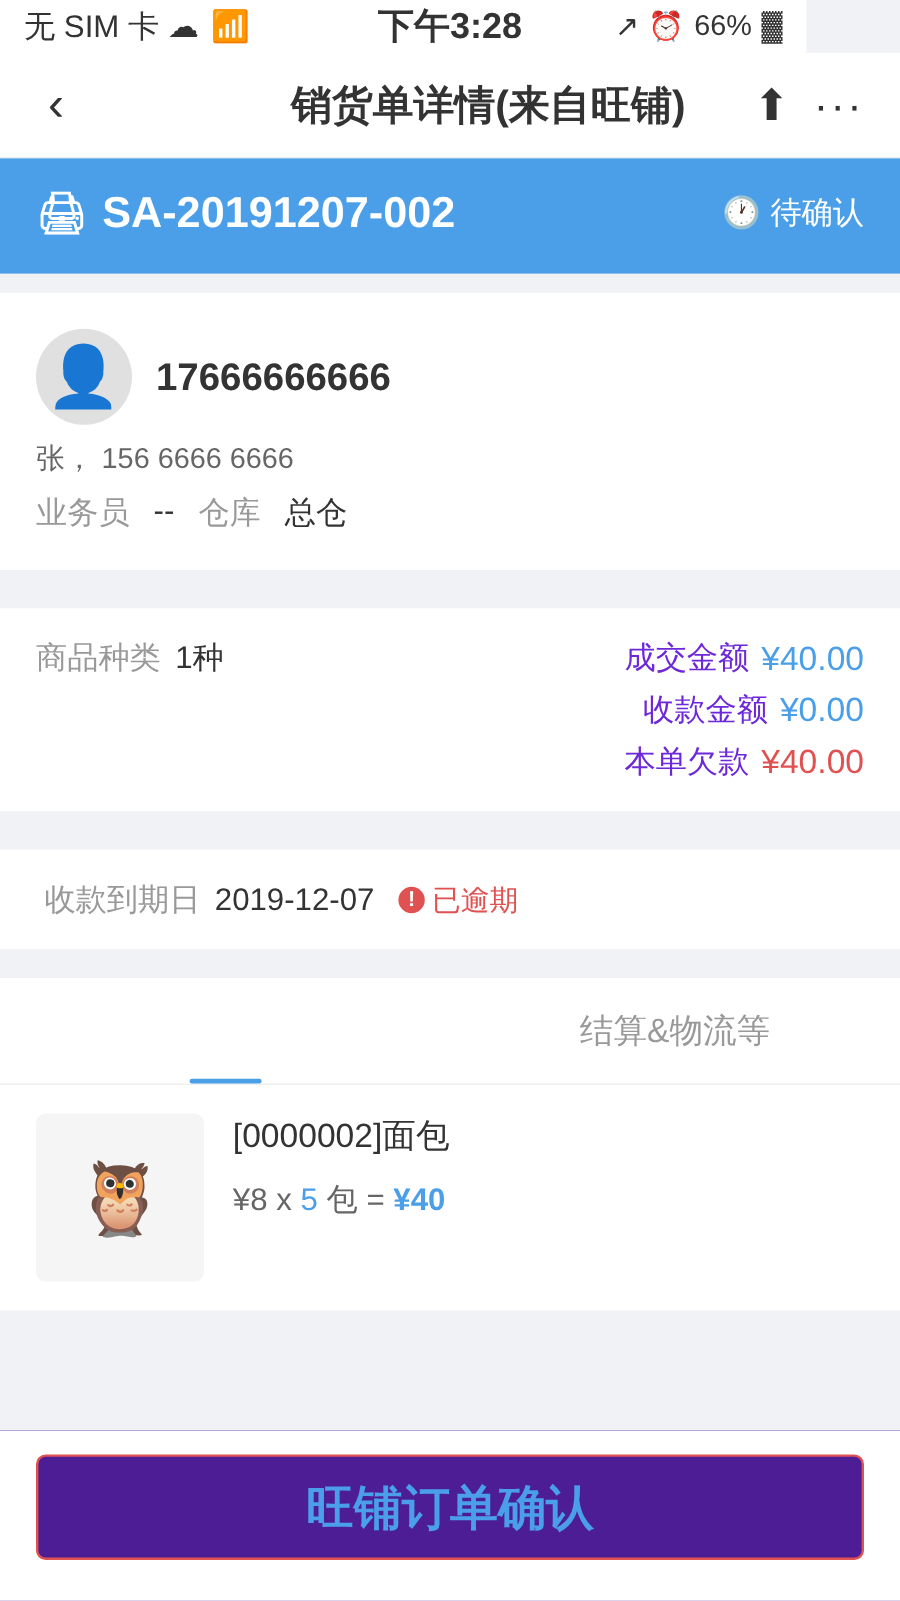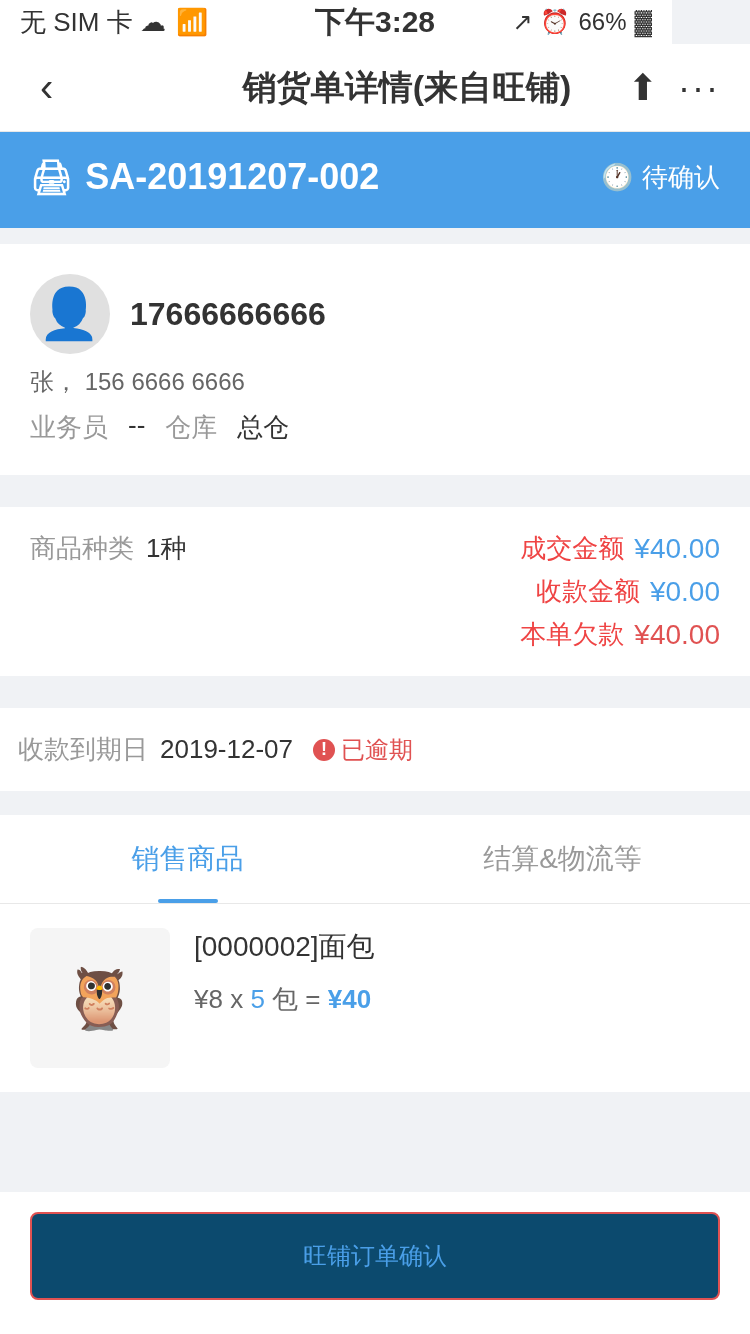--- a/index.html
+++ b/index.html
@@ -211,37 +211,37 @@
       align-items: flex-end;
       gap: 8px;
     }
     .amount-row {
       display: flex;
       align-items: center;
       gap: 10px;
       font-size: 26px;
     }
     .amount-label {
-      color: #ef4444;
+      color: #6d28d9;
     }
     .amount-value-blue {
       color: #4a9fe8;
       font-size: 28px;
       font-weight: 500;
     }
     .amount-value-red {
       color: #e05252;
       font-size: 28px;
       font-weight: 500;
     }
 
     
     .due-card {
       background: #fff;
-      padding: 24px 18px;
+      padding: 24px 37px;
       margin-bottom: 8px;
       display: flex;
       align-items: center;
       gap: 12px;
       font-size: 26px;
       color: #666;
     }
     .due-label {
       color: #999;
     }
@@ -359,24 +359,24 @@
       bottom: 0;
       width: 750px;
       background: #fff;
       padding: 20px 30px 34px 30px;
     }
     .confirm-button {
       width: 100%;
       height: 88px;
       border: 2px solid #e05252;
       border-radius: 8px;
-      background: #0c4a6e;
+      background: #4c1d95;
       color: #4a9fe8;
-      font-size: 24px;
-      font-weight: 400;
+      font-size: 40px;
+      font-weight: 700;
       cursor: pointer;
       display: flex;
       align-items: center;
       justify-content: center;
     }
   </style>
 </head>
 <body>
 
 <div class="status-bar">
@@ -467,21 +467,20 @@
   <div class="overdue-badge">
     <div class="warning-dot">!</div>
     <span>已逾期</span>
   </div>
 </div>
 
 <div class="section-divider"></div>
 
 <div class="tabs-container">
   <div class="tab-item active">
-    <span>销售商品</span>
     <div class="tab-underline"></div>
   </div>
   <div class="tab-item inactive">
     <span>结算&amp;物流等</span>
   </div>
 </div>
 
 <div class="product-card">
   <div class="product-image">
     <span class="product-img-placeholder">🦉</span>

